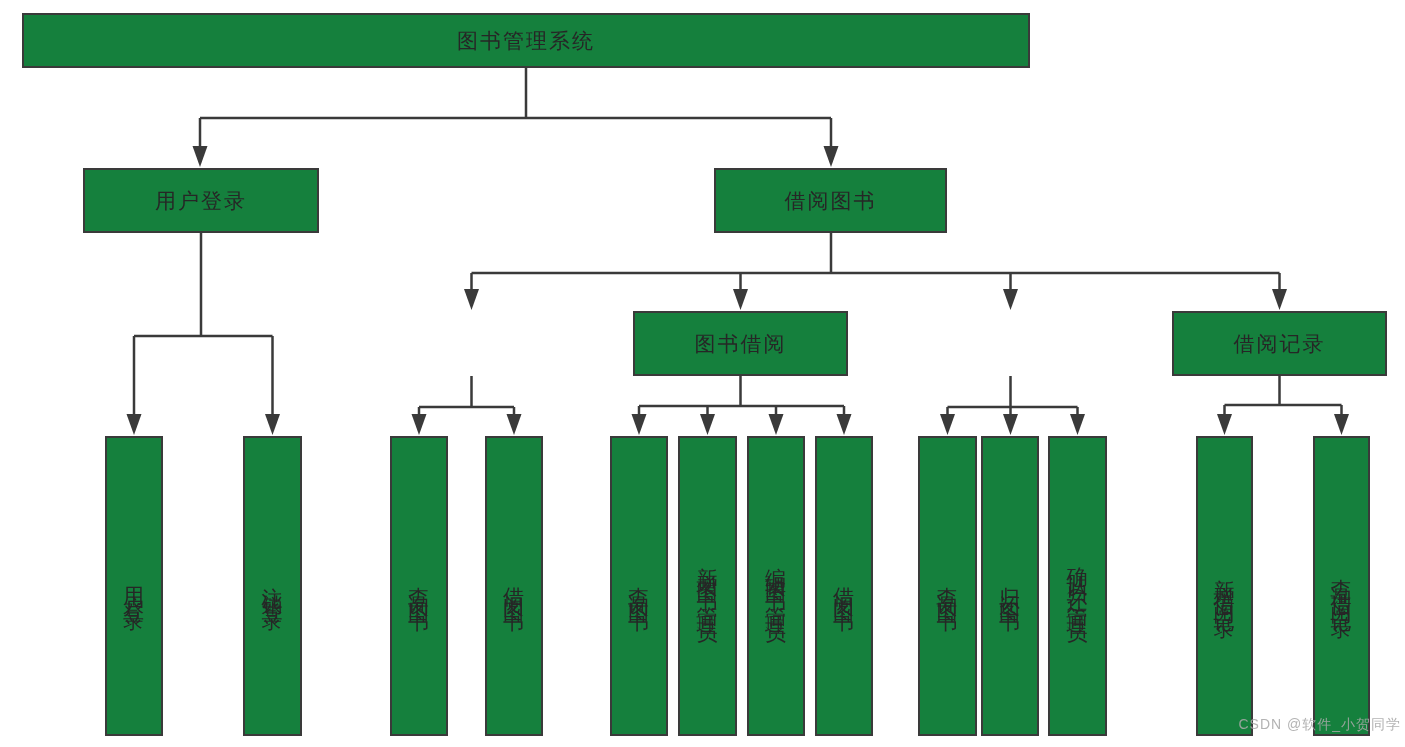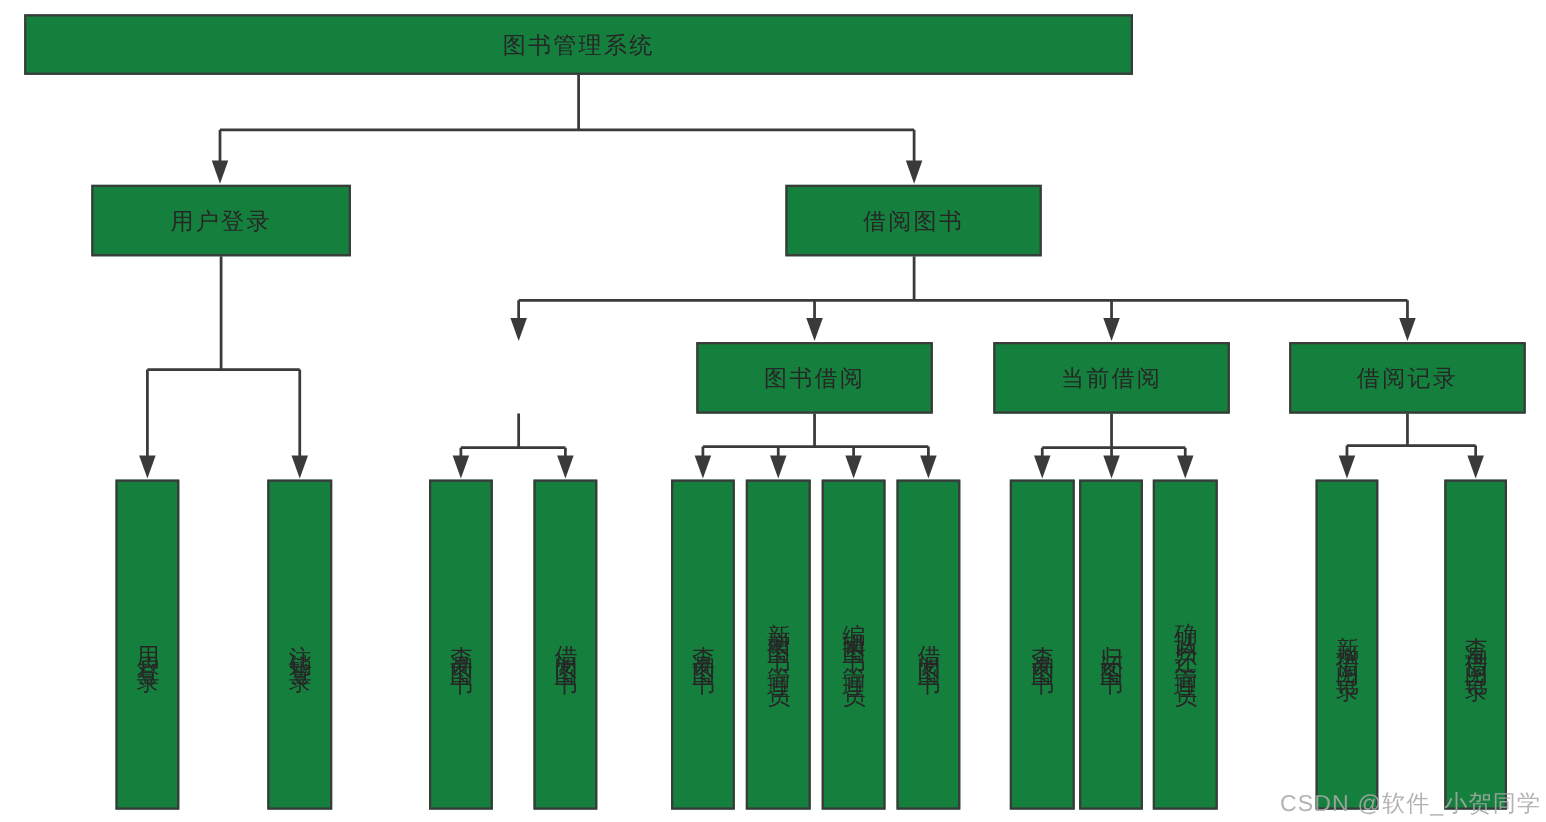--- a/index.html
+++ b/index.html
@@ -39,21 +39,21 @@
   }
   #connectors path{
     stroke:#3a3a3a;stroke-width:2.5;fill:none;
   }
   #connectors polygon{
     fill:#3a3a3a;stroke:none;
   }
   #watermark{
     position:absolute;
     top:716px;right:4px;
-    font-size:21px;
+    font-size:14px;
     color:rgba(168,168,168,0.88);
     letter-spacing:1px;
     z-index:10;
     white-space:nowrap;
   }
 </style>
 </head>
 <body>
 
 <div id="stage">
@@ -134,23 +134,20 @@
   <div class="box" style="left:83px;top:168px;width:236px;height:65px">
     <span>用户登录</span>
   </div>
   <div class="box" style="left:714px;top:168px;width:233px;height:65px">
     <span>借阅图书</span>
   </div>
 
   <div class="box" style="left:633px;top:311px;width:215px;height:65px">
     <span>图书借阅</span>
   </div>
-  <div class="box" style="left:903px;top:311px;width:215px;height:65px">
-    <span>当前借阅</span>
-  </div>
   <div class="box" style="left:1172px;top:311px;width:215px;height:65px">
     <span>借阅记录</span>
   </div>
 
   <div class="box leaf" style="left:105px;top:436px;width:58px;height:300px">
     <span class="vtext">用户登录</span>
   </div>
   <div class="box leaf" style="left:243px;top:436px;width:59px;height:300px">
     <span class="vtext">注销登录</span>
   </div>

